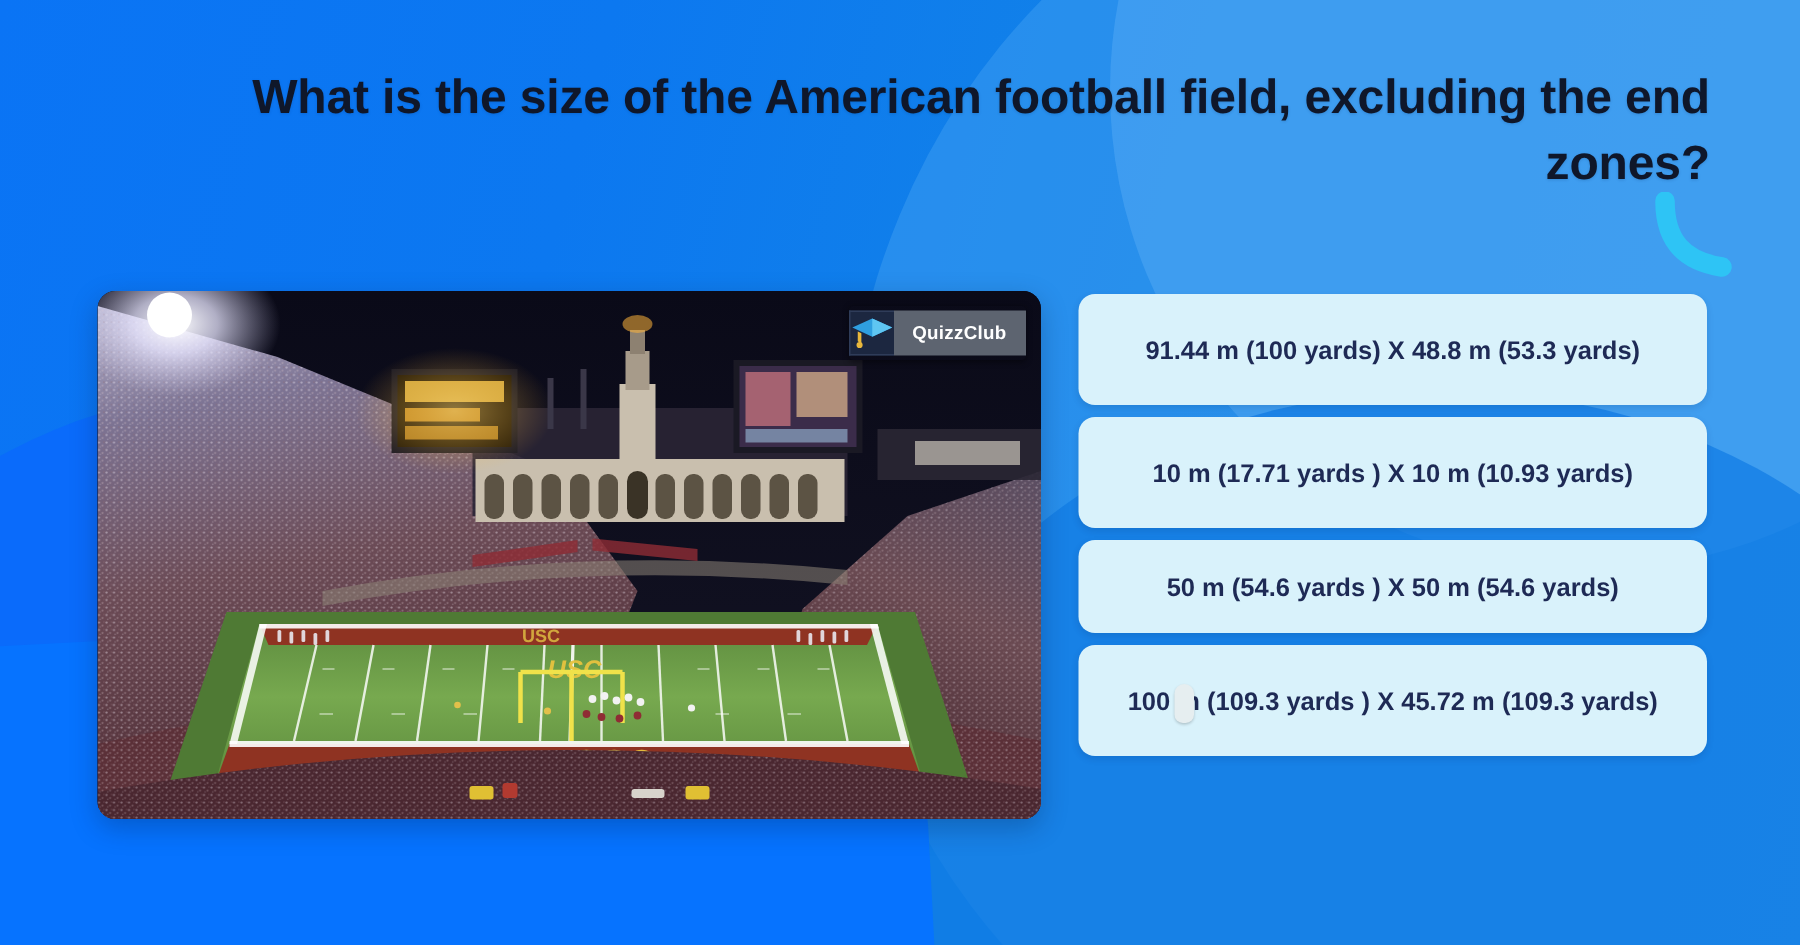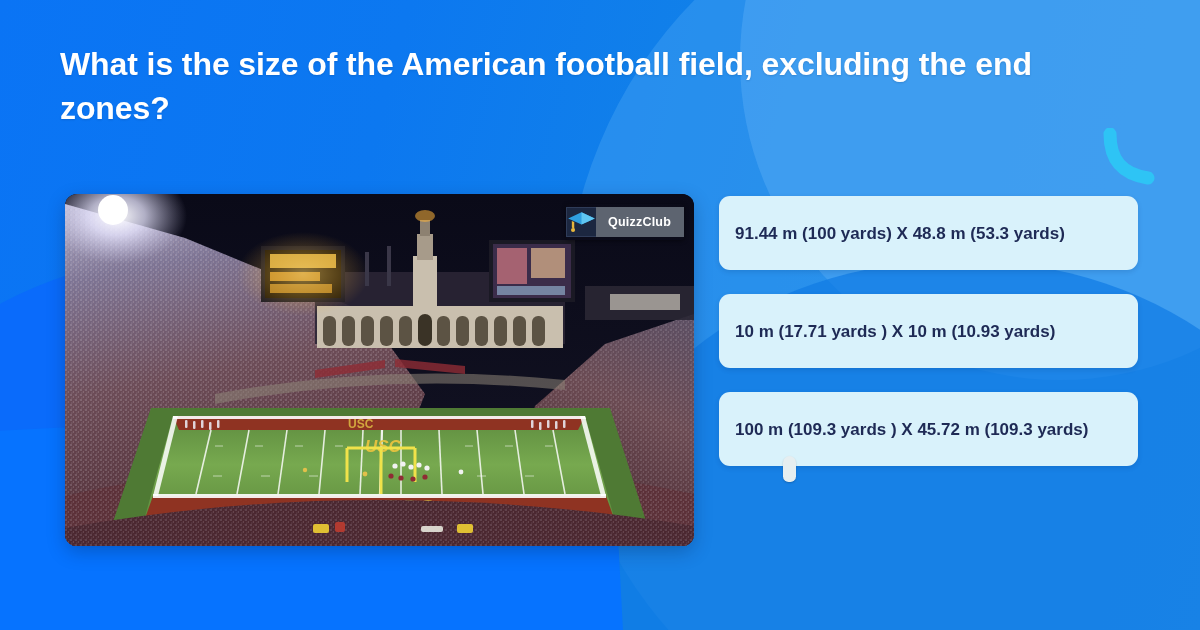--- a/index.html
+++ b/index.html
@@ -73,22 +73,22 @@
     top:128px; right:38px;
     width:60px; height:60px;
   }
   .arc-accent svg { display:block; }
 
   
   .title {
     position:absolute;
     left:60px; top:42px;
     width:1080px;
-    text-align:left;
-    color:#ffffff;
+    text-align:right;
+    color:#0f172a;
     font-size:32px;
     line-height:44px;
     font-weight:bold;
     letter-spacing:-.1px;
     text-shadow:0 1px 2px rgba(0,40,90,.18);
   }
 
   
   .photo {
     position:absolute;
@@ -137,23 +137,23 @@
   }
   .answer {
     background:#d9f2fb;
     color:#1e2a55;
     border-radius:11px;
     font-size:17px;
     font-weight:bold;
     line-height:25px;
     text-align:center;
     padding:14px 16px;
-    margin-bottom:24px;
+    margin-bottom:8px;
     min-height:74px;
-    display:flex; align-items:center; justify-content:flex-start;
+    display:flex; align-items:center; justify-content:center;
     box-shadow:0 2px 5px rgba(0,35,85,.14);
   }
   .answer.single { min-height:62px; }
 
   
   .cursor-mark {
     position:absolute;
     left:64px; top:260px;
     width:13px; height:26px;
     background:#e6eef0;
@@ -396,19 +396,22 @@
     </div>
   </div>
 
   <div class="answers">
     <div class="answer">
       <span>91.44 m (100 yards) X 48.8 m (53.3 yards)</span>
     </div>
     <div class="answer">
       <span>10 m (17.71 yards ) X 10 m (10.93 yards)</span>
     </div>
+    <div class="answer single">
+      <span>50 m (54.6 yards ) X 50 m (54.6 yards)</span>
+    </div>
     <div class="answer">
       <span>100 m (109.3 yards ) X 45.72 m (109.3 yards)</span>
     </div>
     <div class="cursor-mark"></div>
   </div>
 
 </div>
 
 </body></html>

